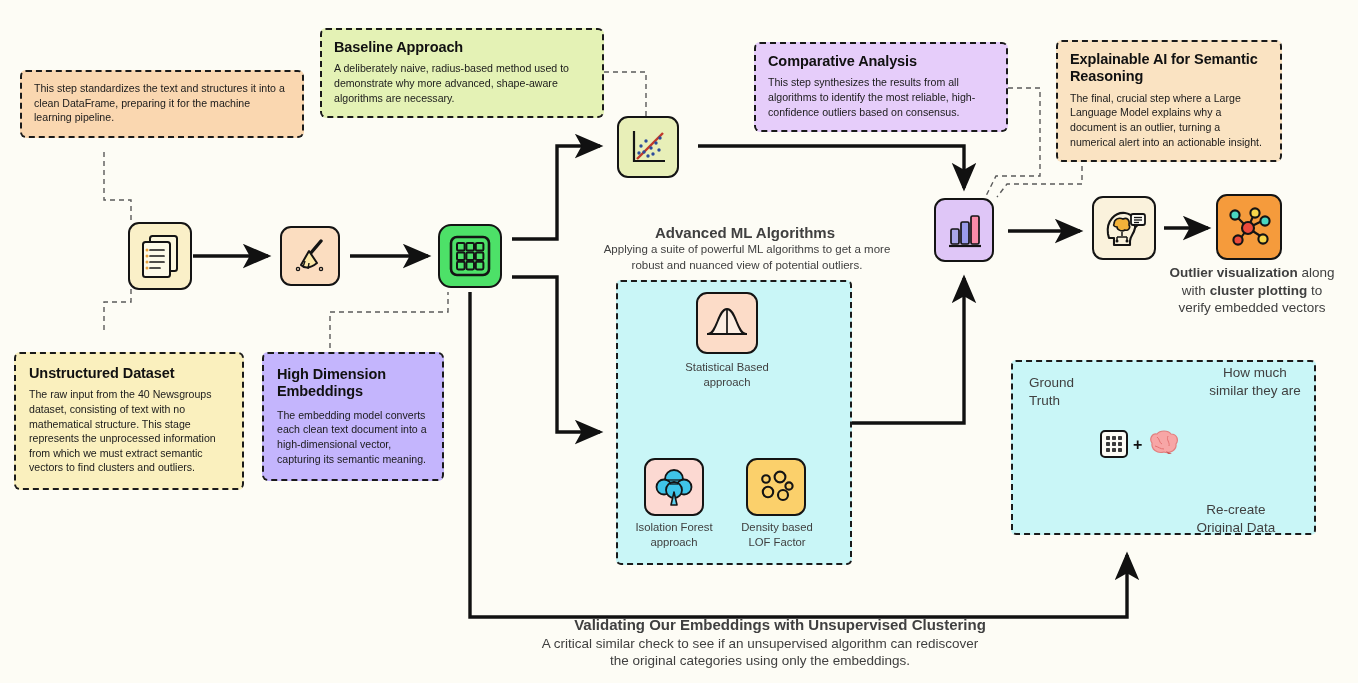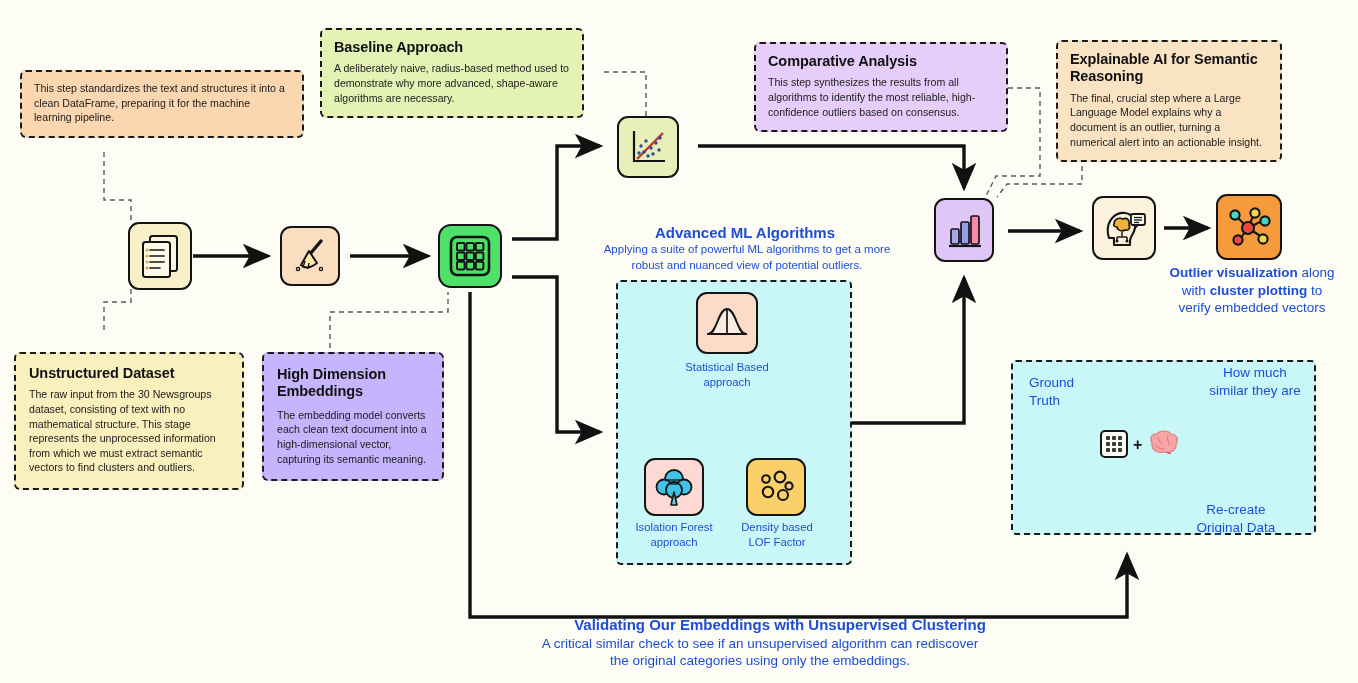--- a/index.html
+++ b/index.html
@@ -40,21 +40,21 @@
 
   
   .panel{
     position:absolute;
     border:2px dashed #1a1a1a;
     border-radius:5px;
     background:#C9F6F7;
   }
 
   
-  .cap{ position:absolute; color:#1d4ed8; }
+  .cap{ position:absolute; color:#404040; }
   .cap.title{ font-size:15px; font-weight:bold; }
   .cap.sub{ font-size:11.5px; line-height:1.35; }
   .cap.small{ font-size:11.3px; line-height:1.3; text-align:center; }
   .cap.mid{ font-size:13.5px; line-height:1.3; }
   .cap b{ font-weight:bold; }
   .center{ text-align:center; }
 </style>
 </head>
 <body>
 
@@ -115,38 +115,38 @@
       <path d="M1225,477 C1232,430 1200,390 1100,380" marker-end="url(#ah)"></path>
     </g>
   </svg>
 
   <div class="cap" style="left:719px; top:412px; font-size:19px; font-weight:bold; color:#111;">+</div>
 
   <div class="note" style="left:20px; top:70px; width:284px; background:#FAD7B0;">
     <div class="nb">This step standardizes the text and structures it into a clean DataFrame, preparing it for the machine learning pipeline.</div>
   </div>
 
-  <div class="note" style="left:320px; top:28px; width:264px; background:#E4F2B5;border-radius:6px;">
+  <div class="note" style="left:320px; top:28px; width:284px; background:#E4F2B5;border-radius:6px;">
     <div class="nt">Baseline Approach</div>
     <div class="nb">A deliberately naive, radius-based method used to demonstrate why more advanced, shape-aware algorithms are necessary.</div>
   </div>
 
   <div class="note" style="left:754px; top:42px; width:254px; background:#E6CDFA;">
     <div class="nt">Comparative Analysis</div>
     <div class="nb">This step synthesizes the results from all algorithms to identify the most reliable, high-confidence outliers based on consensus.</div>
   </div>
 
   <div class="note" style="left:1056px; top:40px; width:226px; background:#FAE3C2;">
     <div class="nt">Explainable AI for Semantic Reasoning</div>
     <div class="nb">The final, crucial step where a Large Language Model explains why a document is an outlier, turning a numerical alert into an actionable insight.</div>
   </div>
 
   <div class="note" style="left:14px; top:352px; width:230px; background:#FAF0BE; padding:11px 13px 13px 13px;">
     <div class="nt">Unstructured Dataset</div>
-    <div class="nb">The raw input from the 30 Newsgroups dataset, consisting of text with no mathematical structure. This stage represents the unprocessed information from which we must extract semantic vectors to find clusters and outliers.</div>
+    <div class="nb">The raw input from the 40 Newsgroups dataset, consisting of text with no mathematical structure. This stage represents the unprocessed information from which we must extract semantic vectors to find clusters and outliers.</div>
   </div>
 
   <div class="note" style="left:262px; top:352px; width:182px; background:#c4b5fd; padding:12px 13px 13px 13px;">
     <div class="nt">High Dimension Embeddings</div>
     <div class="nb" style="margin-top:7px;">The embedding model converts each clean text document into a high-dimensional vector, capturing its semantic meaning.</div>
   </div>
 
   <div class="tile" style="left:128px; top:222px; width:64px; height:68px; background:#FAF0C8;">
     <svg width="44" height="48" viewBox="0 0 44 48">
       <rect x="12" y="4" width="27" height="35" rx="2.5" fill="#FBF6DC" stroke="#141414" stroke-width="2"></rect>

